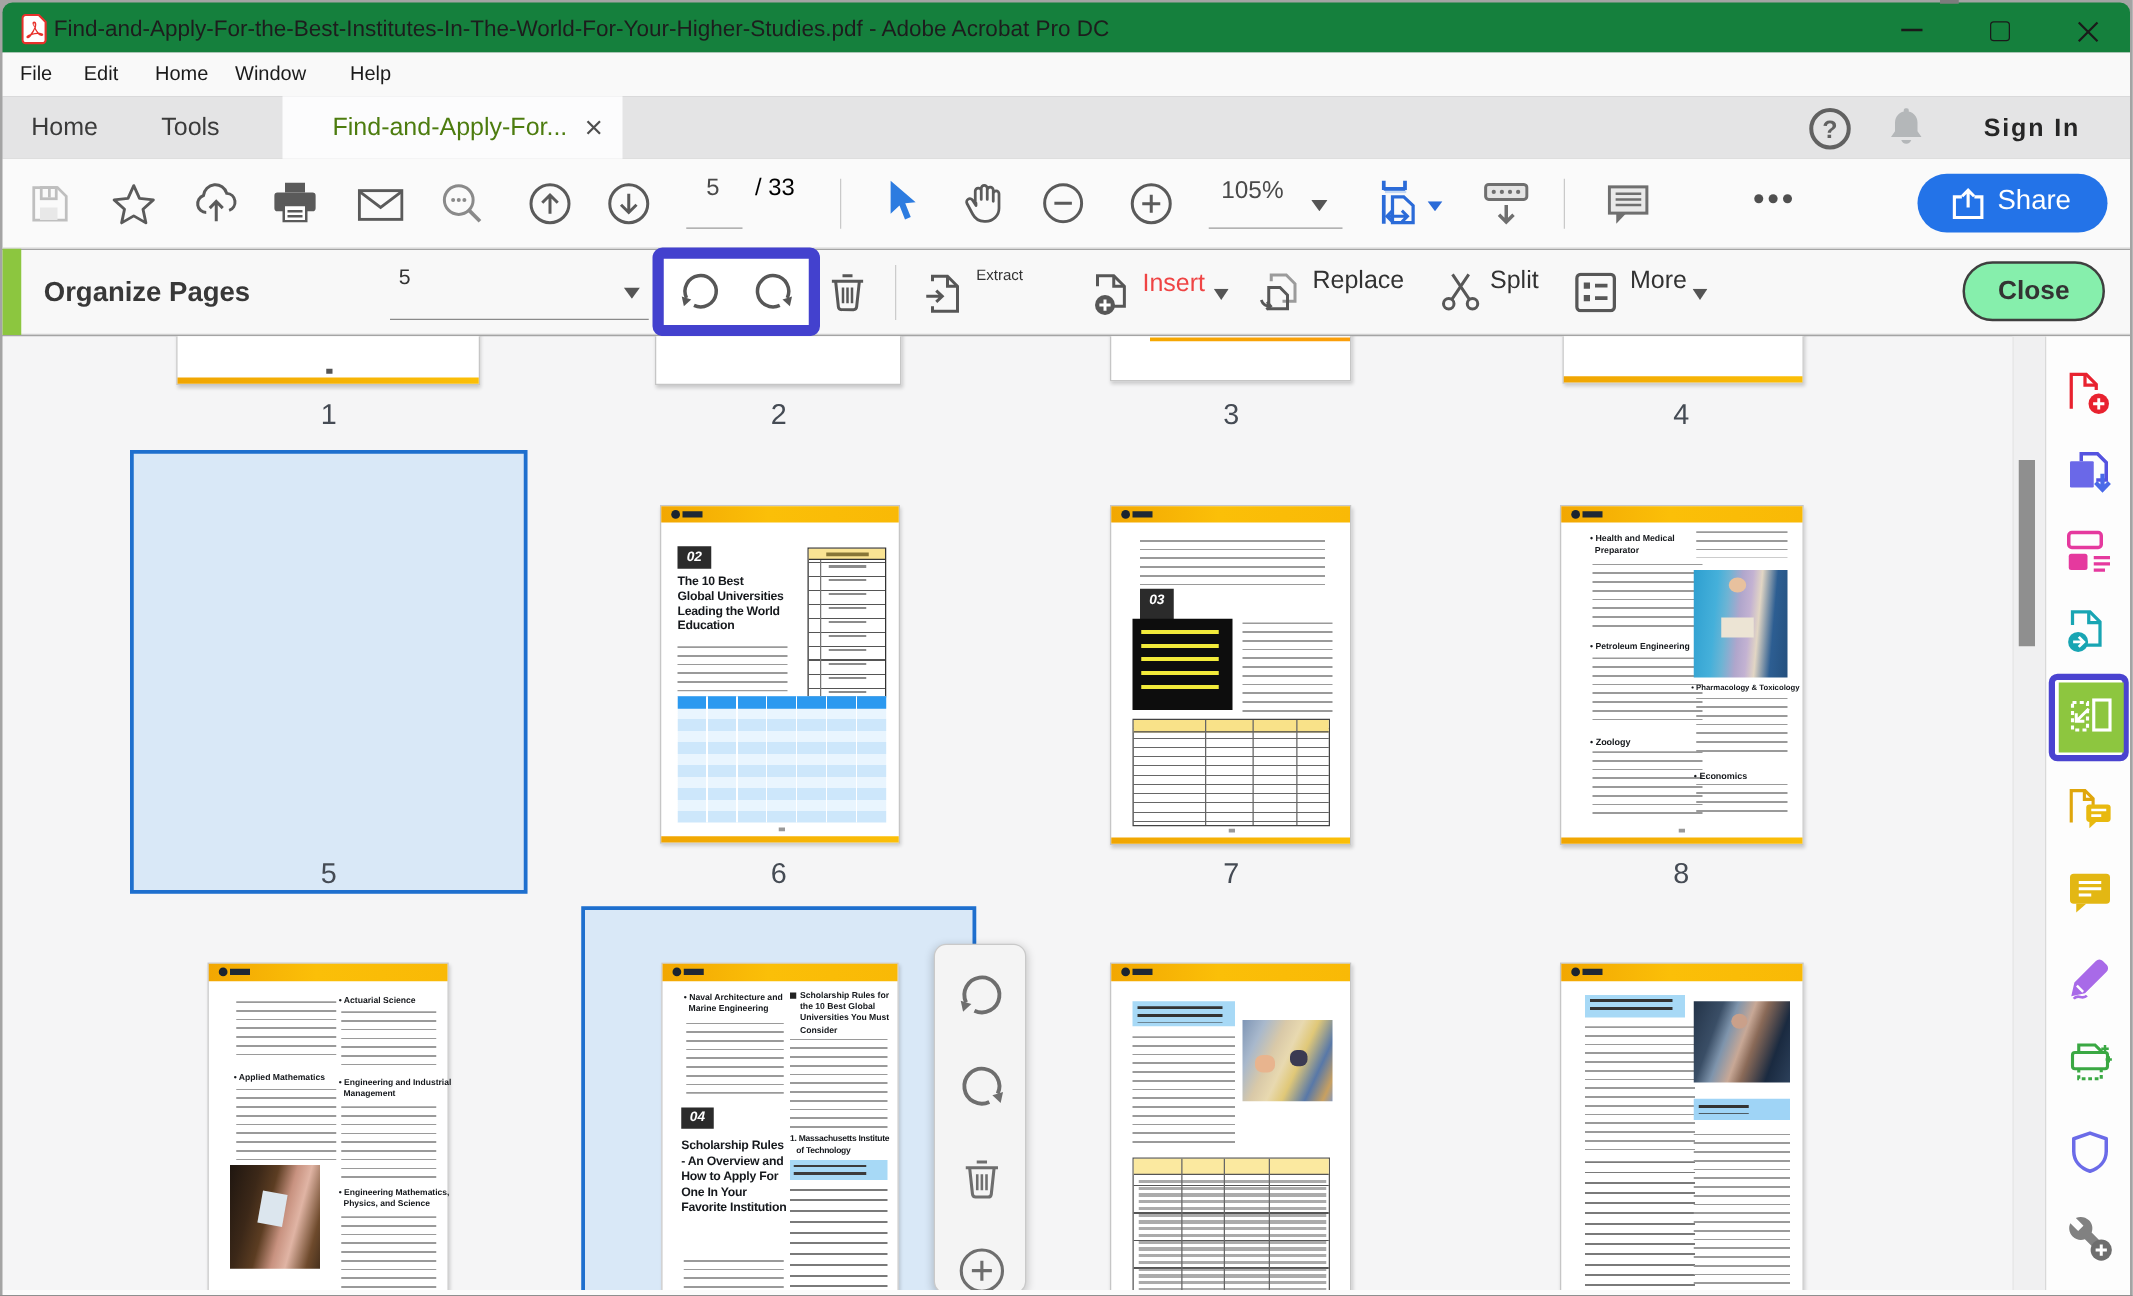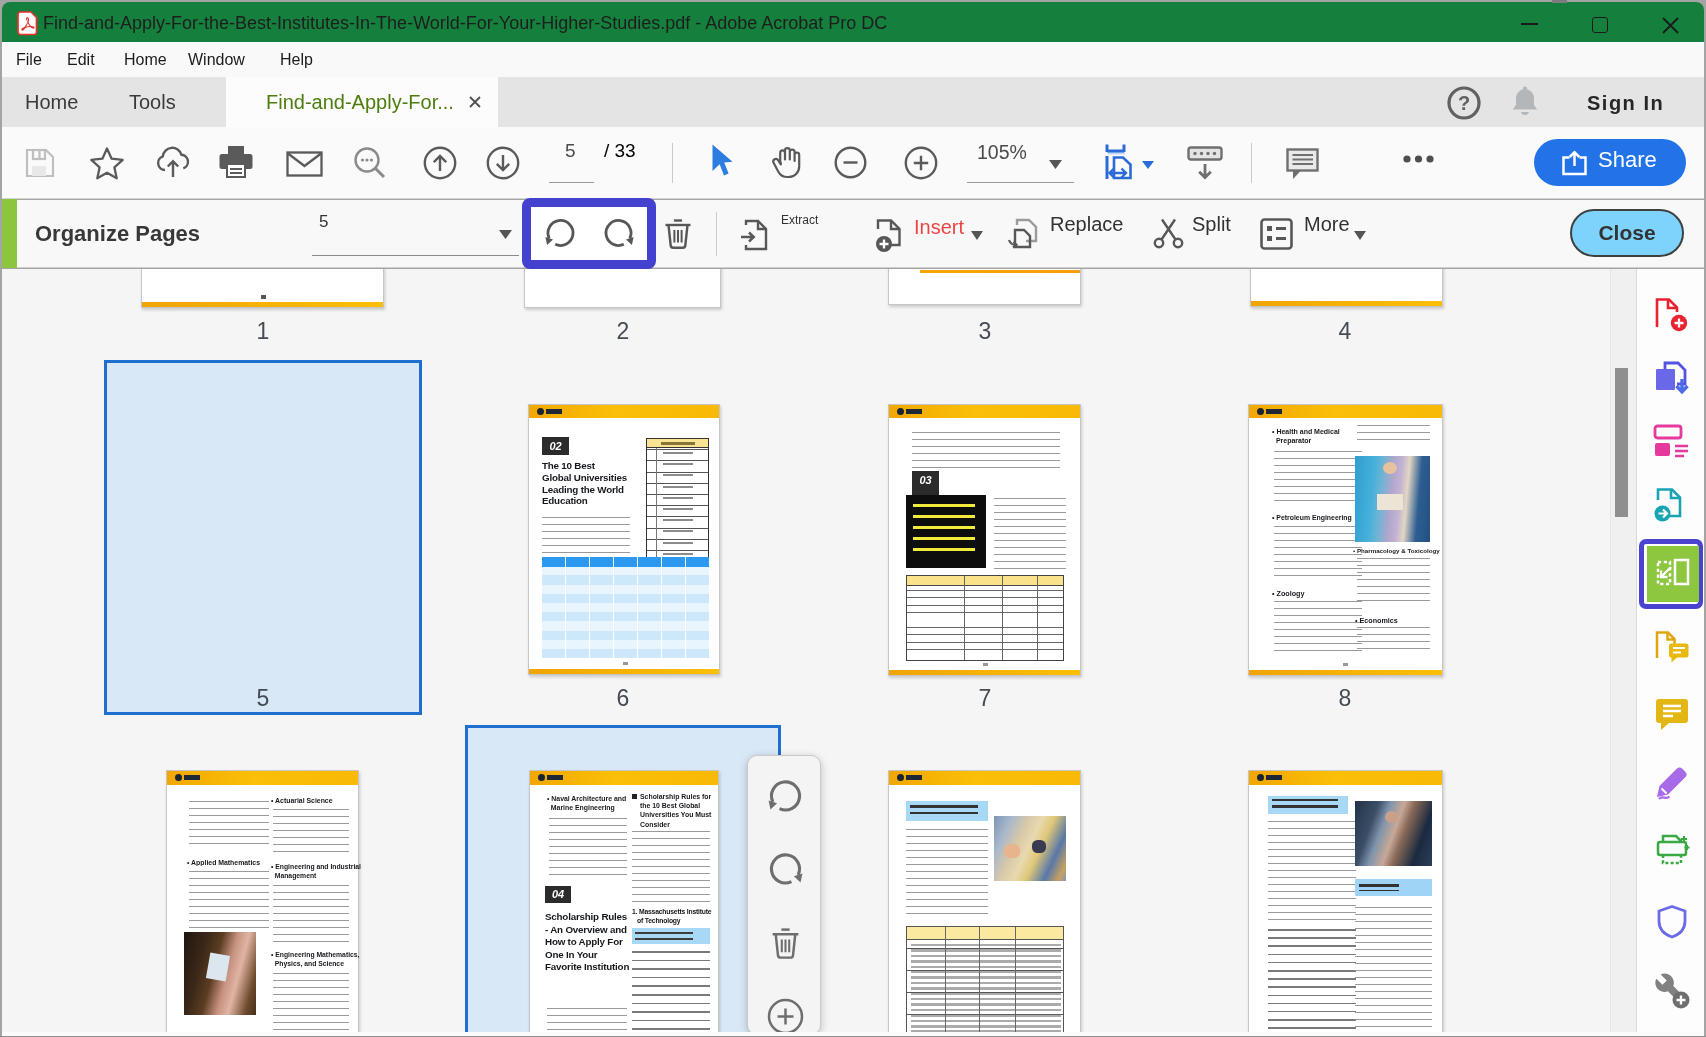--- a/index.html
+++ b/index.html
@@ -225,21 +225,21 @@
   <svg class="icon" style="left:1258px;top:18px" width="33" height="32" viewBox="0 0 33 32" fill="none" stroke="#575757" stroke-width="2.6">
     <rect x="1.5" y="1.5" width="30" height="29" rx="3"></rect>
     <rect x="7" y="8" width="5" height="5" fill="#575757" stroke="none"></rect>
     <rect x="7" y="18" width="5" height="5" fill="#575757" stroke="none"></rect>
     <path d="M16 10.5 h10 M16 20.5 h10" stroke-width="3"></path>
     </svg>
   <span class="abs" style="left:1302px;top:13px;font-size:20px;color:#323232">More</span>
   <svg class="abs" style="left:1352px;top:31px" width="12" height="9">
       <path d="M0 0 L12 0 L6 9 Z" fill="#555"></path>
     </svg>
-  <div class="abs" style="left:1568px;top:9px;width:114px;height:48px;border:2px solid #3f3f3f;border-radius:24px;background:#7dd3fc;text-align:center;line-height:44px;font-size:21px;font-weight:bold;color:#333">Close</div>
+  <div class="abs" style="left:1568px;top:9px;width:114px;height:48px;border:2px solid #3f3f3f;border-radius:24px;background:#86efac;text-align:center;line-height:44px;font-size:21px;font-weight:bold;color:#333">Close</div>
 </div>
 <div class="abs" id="content">
   <div class="page" style="left:139px;top:-6px;width:243px;height:45px">
     <div class="abs" style="left:119px;top:31px;width:5px;height:4px;background:#555"></div>
     <div class="yf"></div>
   </div>
   <div class="page" style="left:522px;top:-6px;width:197px;height:45px"></div>
   <div class="page" style="left:886px;top:-6px;width:193px;height:42px">
     <div class="abs" style="left:31px;top:5.5px;right:0;height:3.5px;background:linear-gradient(90deg,#f5a801,#fb9e0b)"></div>
   </div>

